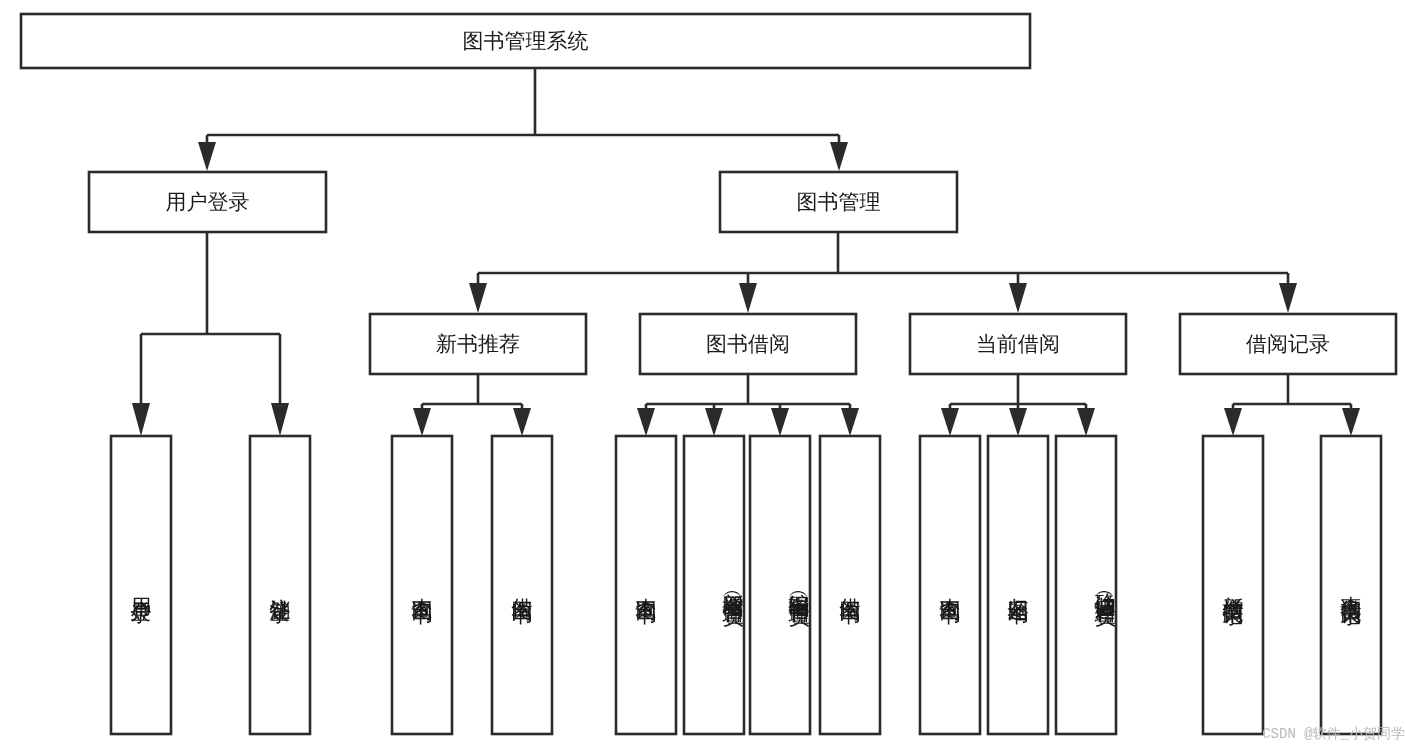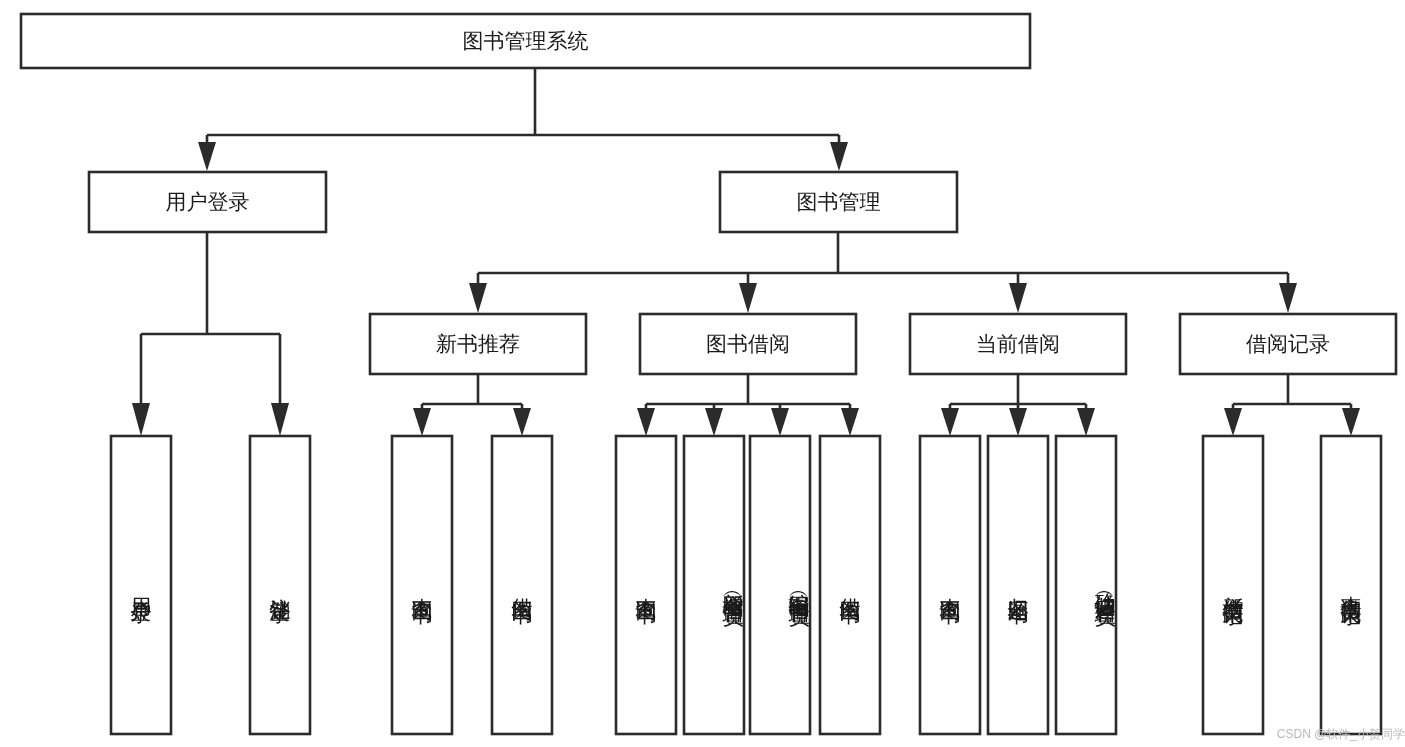--- a/index.html
+++ b/index.html
@@ -60,22 +60,22 @@
     letter-spacing: 2px;
     text-align: center;
     white-space: nowrap;
     pointer-events: none;
     user-select: none;
   }
   .watermark {
     position: absolute;
     right: 8px;
     bottom: 4px;
-    font-family: Liberation Sans, sans-serif;
-    font-size: 12px;
+    font-family: Liberation Mono, monospace;
+    font-size: 14px;
     color: #b9b9b9;
     white-space: nowrap;
     user-select: none;
   }
 </style>
 </head>
 <body>
 
 <div id="diagram-root">
 

